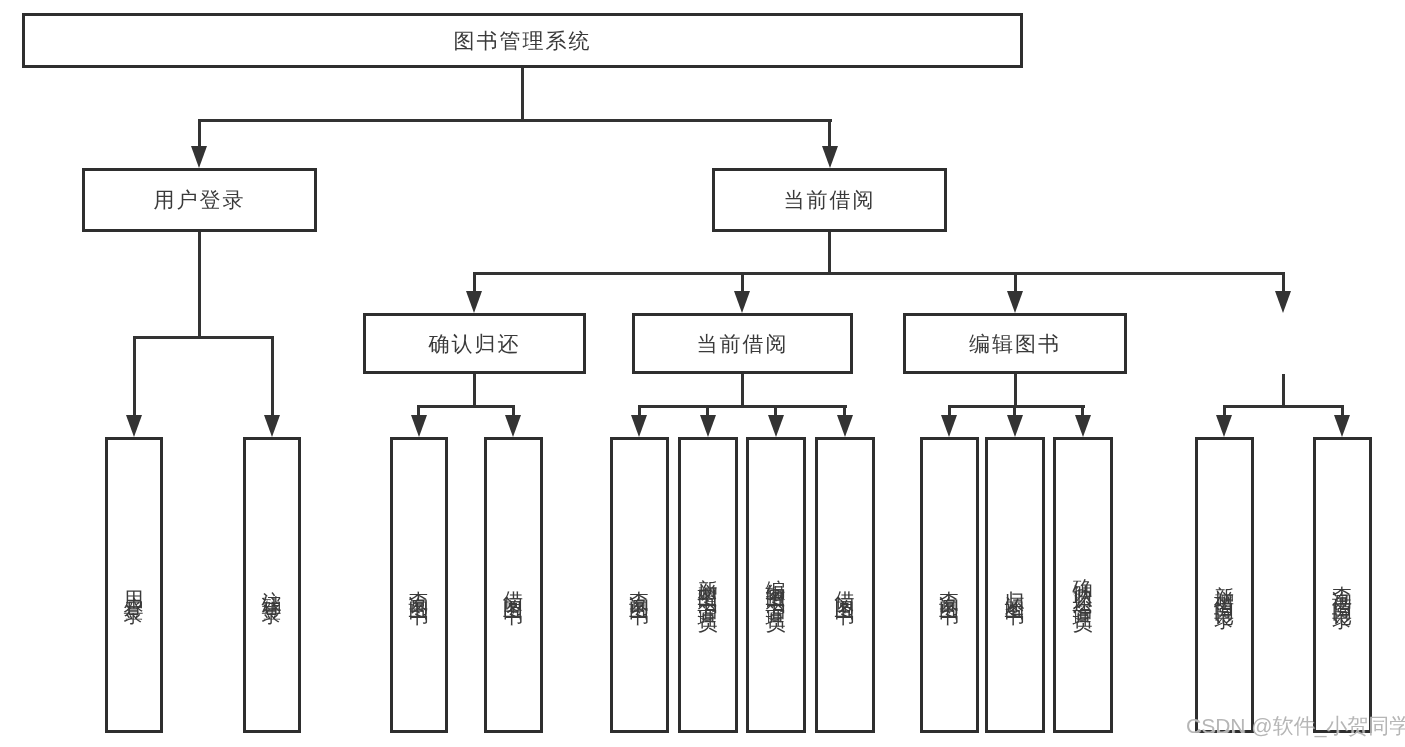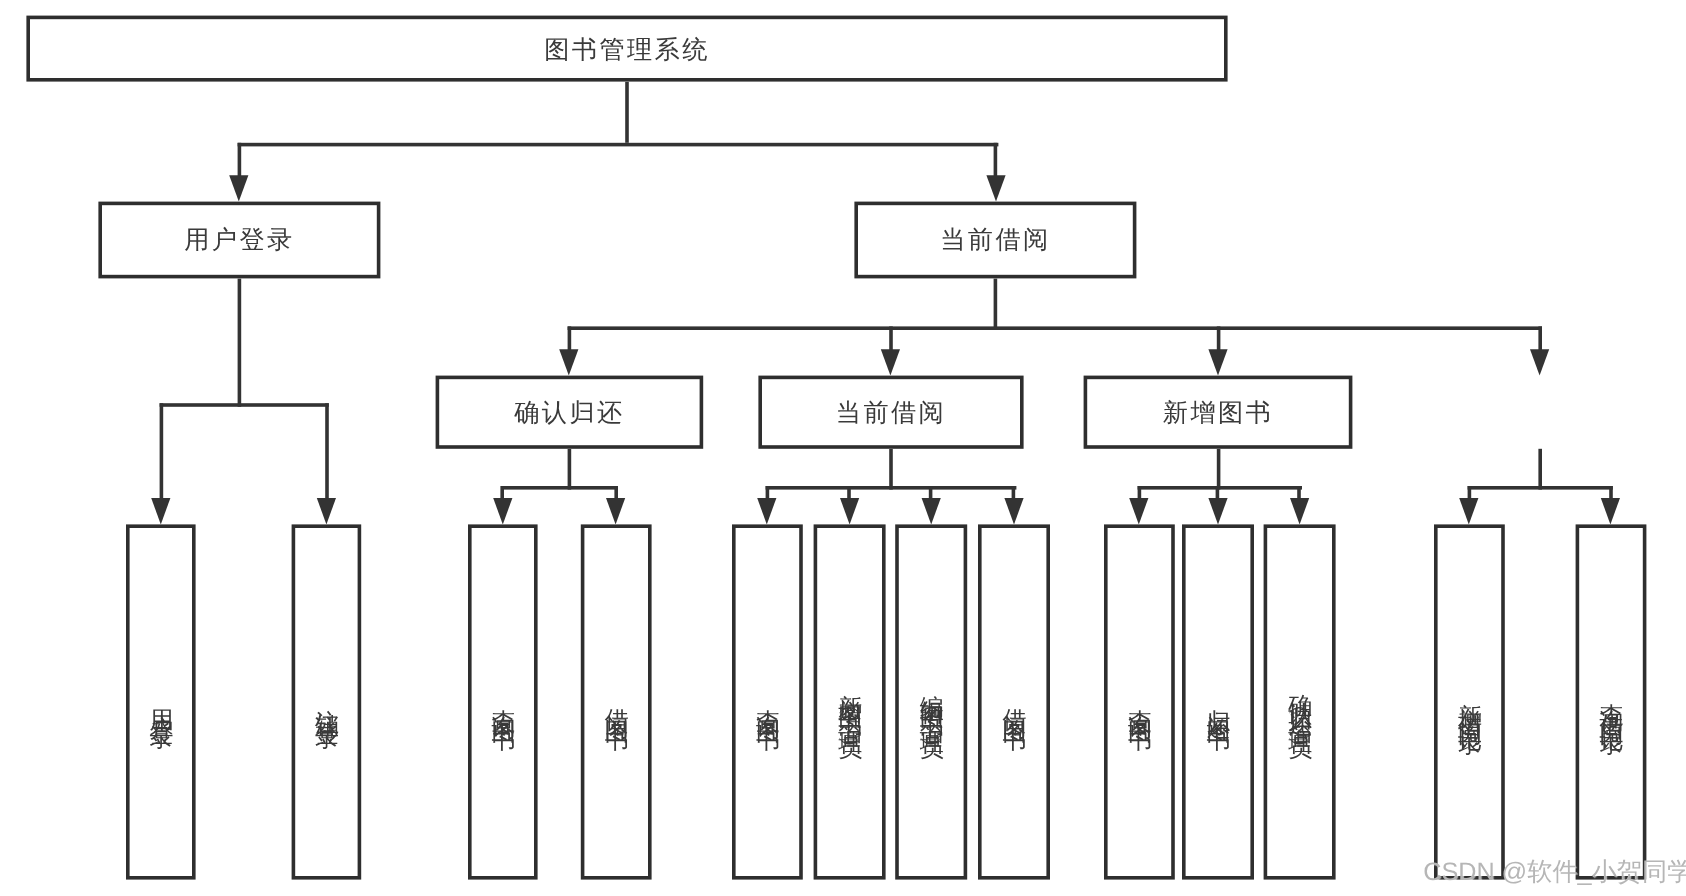--- a/index.html
+++ b/index.html
@@ -82,21 +82,21 @@
     <span class="h-label">当前借阅</span>
   </div>
 
   <div class="box" style="left:363px;top:313px;width:223px;height:61px">
     <span class="h-label">确认归还</span>
   </div>
   <div class="box" style="left:632px;top:313px;width:221px;height:61px">
     <span class="h-label">当前借阅</span>
   </div>
   <div class="box" style="left:903px;top:313px;width:224px;height:61px">
-    <span class="h-label">新增图书</span>
+    <span class="h-label">编辑图书</span>
   </div>
 
   <div class="box" style="left:105px;top:437px;width:58px;height:296px">
     <span class="v-label">用户登录</span>
   </div>
   <div class="box" style="left:243px;top:437px;width:58px;height:296px">
     <span class="v-label">注销登录</span>
   </div>
 
   <div class="box" style="left:390px;top:437px;width:58px;height:296px">

